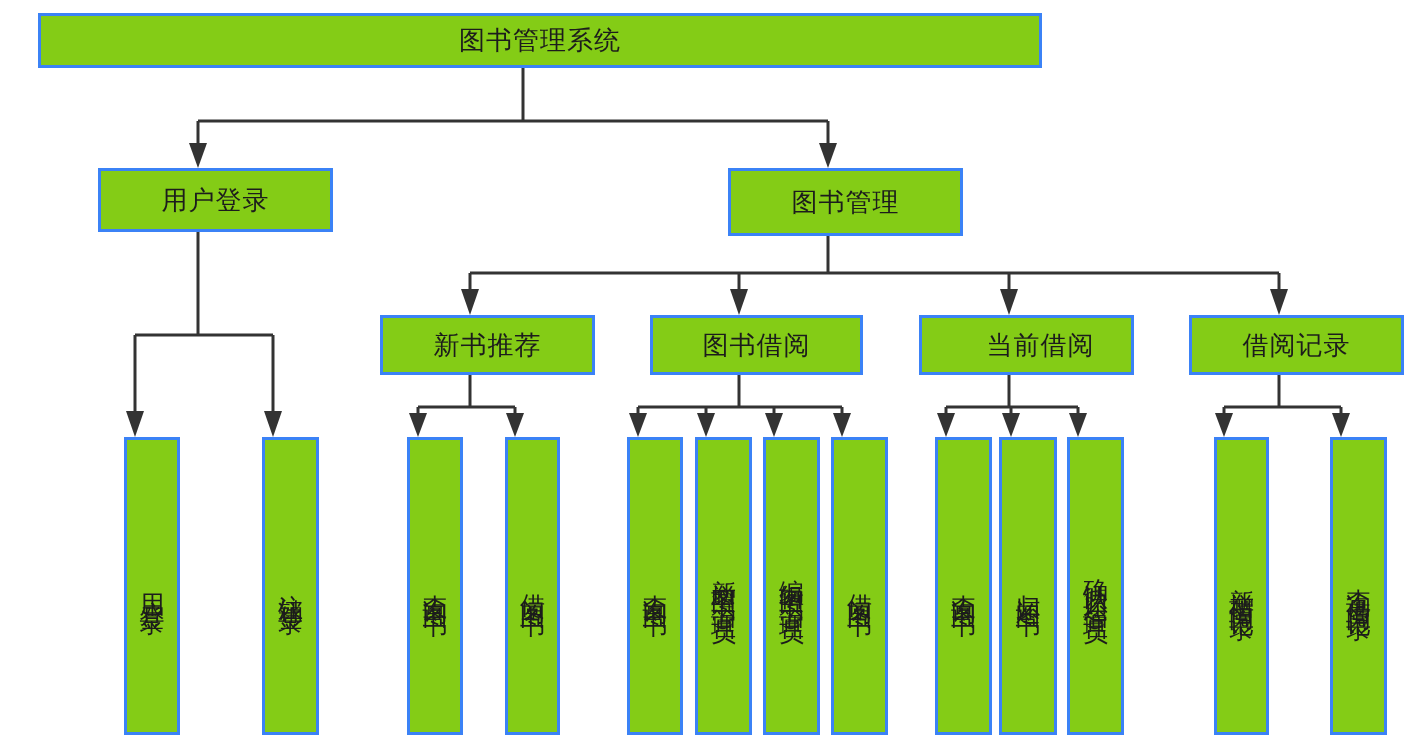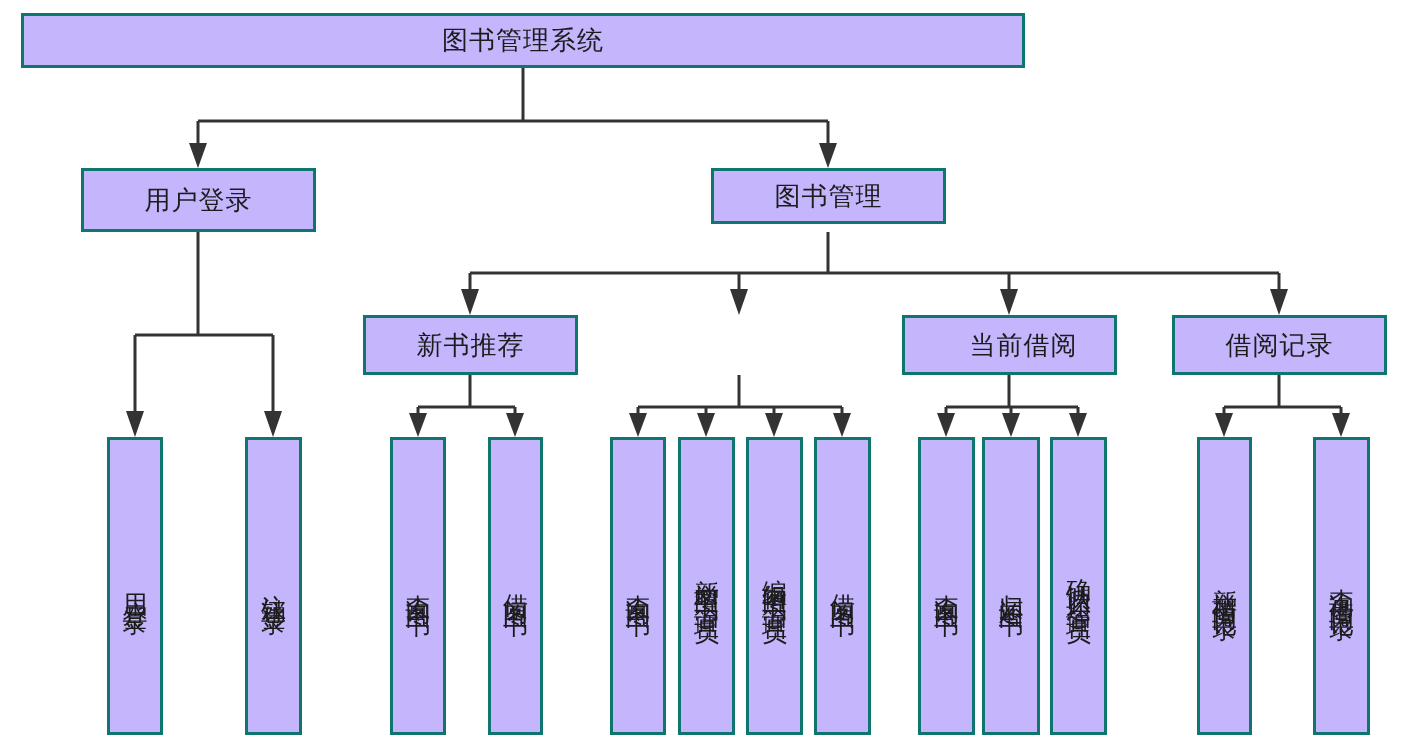--- a/index.html
+++ b/index.html
@@ -8,42 +8,43 @@
     background: #ffffff;
     font-family: "Liberation Sans", sans-serif;
     position: relative;
     overflow: hidden;
   }
   .stage { position: absolute; left: 0; top: 0; width: 1405px; height: 747px; }
   svg.connectors { position: absolute; left: 0; top: 0; pointer-events: none; }
   .node {
     position: absolute;
     box-sizing: border-box;
-    border: 3px solid #0f766e;
-    background: #c4b5fd;
+    border: 3px solid #3b82f6;
+    background: #84cc16;
     display: flex;
     align-items: center;
     justify-content: center;
     color: #1c1c1c;
     font-size: 26px;
     letter-spacing: 1px;
     white-space: nowrap;
+    margin-left: 17px;
   }
   .node .vtext {
     writing-mode: vertical-rl;
     text-orientation: mixed;
     font-size: 25px;
     line-height: 1;
     letter-spacing: 6px;
     white-space: nowrap;
   }
   
   .n-root            { left: 21px;   top: 13px;  width: 1004px; height: 55px; }
   .n-user-login      { left: 81px;   top: 168px; width: 235px;  height: 64px; }
-  .n-book-mgmt       { left: 711px;  top: 168px; width: 235px;  height: 56px; }
+  .n-book-mgmt       { left: 711px;  top: 168px; width: 235px;  height: 68px; }
   .n-l3              { top: 315px; height: 60px; }
   .n-new-book-rec    { left: 363px;  width: 215px; align-items: center; }
   .n-book-borrow     { left: 633px;  width: 213px; }
   .n-current-borrow  { left: 902px;  width: 215px; padding-left: 28px; }
   .n-borrow-records  { left: 1172px; width: 215px; }
   .n-leaf            { top: 437px; height: 298px; }
   .n-a1 { left: 107px;  width: 56px; }
   .n-a2 { left: 245px;  width: 57px; }
   .n-b1 { left: 390px;  width: 56px; }
   .n-b2 { left: 488px;  width: 55px; }
@@ -142,20 +143,23 @@
   <div class="node n-user-login">
     <span>用户登录</span>
   </div>
   <div class="node n-book-mgmt">
     <span>图书管理</span>
   </div>
 
   <div class="node n-l3 n-new-book-rec">
     <span>新书推荐</span>
   </div>
+  <div class="node n-l3 n-book-borrow">
+    <span>图书借阅</span>
+  </div>
   <div class="node n-l3 n-current-borrow">
     <span>当前借阅</span>
   </div>
   <div class="node n-l3 n-borrow-records">
     <span>借阅记录</span>
   </div>
 
   <div class="node n-leaf n-a1">
     <span class="vtext">用户登录</span>
   </div>

